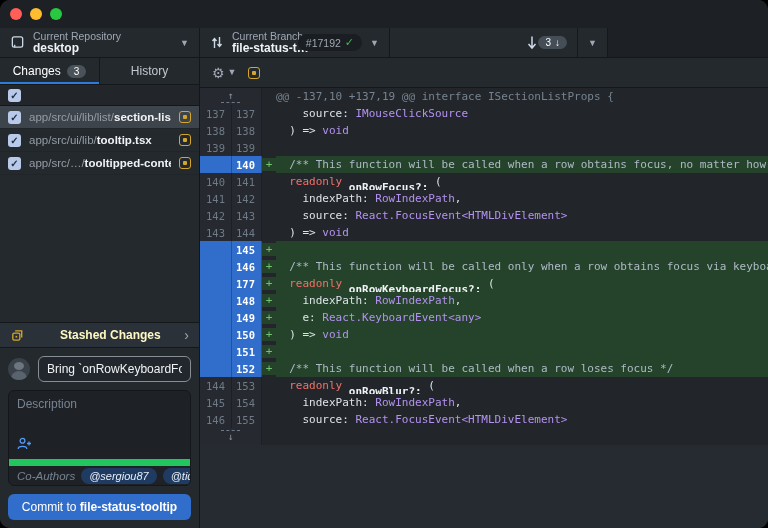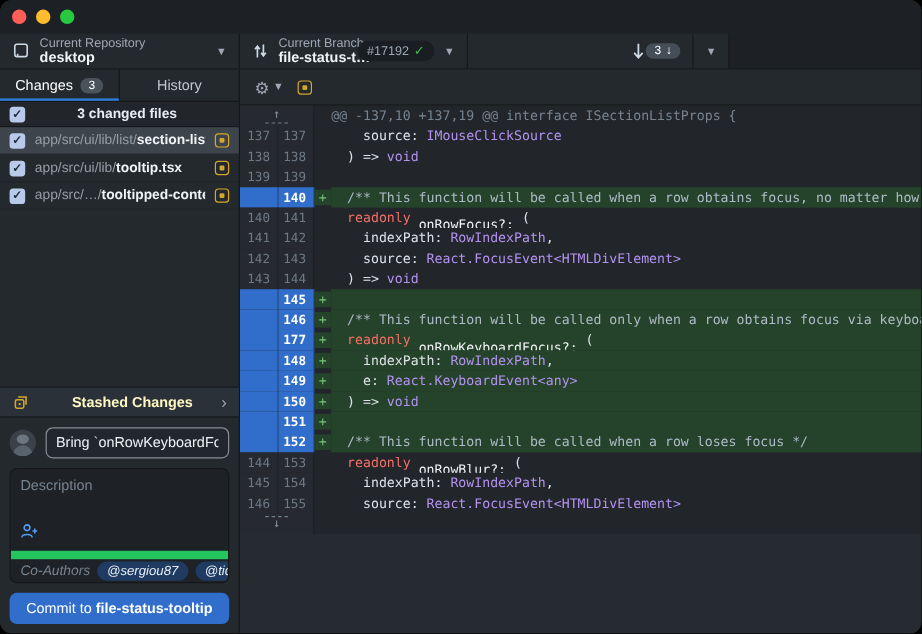--- a/index.html
+++ b/index.html
@@ -90,21 +90,21 @@
   .d-row.add .ln { background:#316dca; border-right-color:rgba(0,0,0,.25); color:#ffffff; font-weight:bold; }
   .gut { width:62px; flex:0 0 auto; background:#262a30; border-right:1px solid #1b2026; height:100%; display:flex; align-items:center; justify-content:center; }
   .exp { color:#8b949e; font-size:10px; line-height:1; padding:1px 6px; cursor:pointer; }
   .exp-up { border-bottom:1px dashed #6e7a86; }
   .exp-down { border-top:1px dashed #6e7a86; }
   .hunk-text { color:#768390; padding-left:14px; }
   .sg-plain { color:#dde3e9; }
   .sg-type { color:#b392f0; }
   .sg-keyword { color:#f47067; }
   .sg-comment { color:#adbac7; }
-  .sg-prop { color:#f0f3f6; font-weight:normal;margin-top:11px; }
+  .sg-prop { color:#f0f3f6; font-weight:bold;margin-top:11px; }
   .diff-empty { flex:1; background:#262b31; }
 </style>
 </head>
 <body>
 
 <div id="window">
 
   <div class="titlebar">
     <span class="tl" style="background:#ff5f57"></span>
     <span class="tl" style="background:#febc2e"></span>
@@ -169,21 +169,20 @@
             <span>Changes</span>
             <span class="pill pill-count">3</span>
           </div>
           <div class="tab">
             <span>History</span>
           </div>
         </div>
 
       <div class="files-header">
         <span class="cb">✓</span>
-        <span class="fh-label">3 changed files</span>
       </div>
 
       <div id="file-list">
           <div class="file-row selected">
             <span class="cb">✓</span>
             <span class="file-path"><span>app/src/ui/lib/list/</span><b>section-list.tsx</b></span>
             <span class="mod-icon"></span>
           </div>
           <div class="file-row">
             <span class="cb">✓</span>

